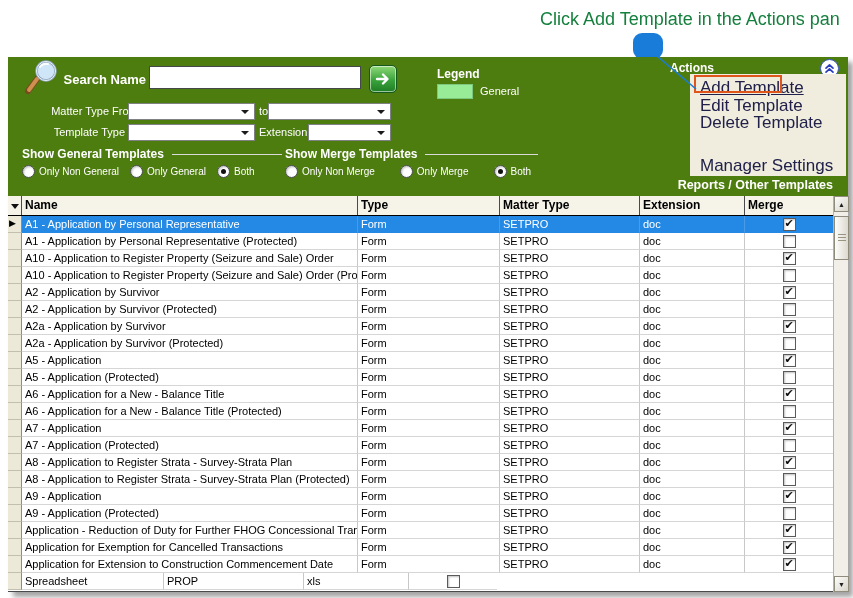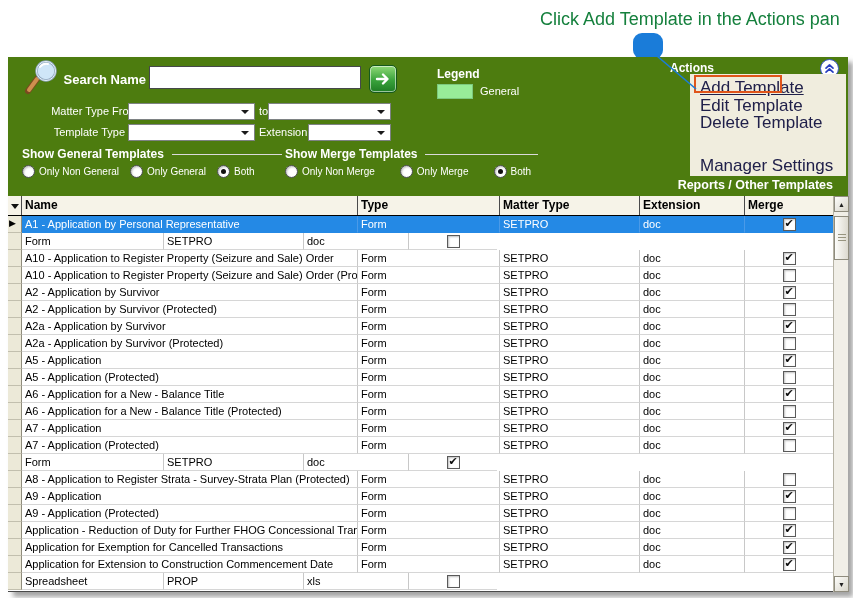--- a/index.html
+++ b/index.html
@@ -249,20 +249,21 @@
           <div class="cell col-name">A1 - Application by Personal Representative</div>
           <div class="cell col-type">Form</div>
           <div class="cell col-matter">SETPRO</div>
           <div class="cell col-ext">doc</div>
           <div class="cell col-merge merge-cell">
             <span class="cb checked"></span>
           </div>
         </div>
         <div class="trow">
           <div class="gcell"></div>
+          <div class="cell col-name">A1 - Application by Personal Representative (Protected)</div>
           <div class="cell col-type">Form</div>
           <div class="cell col-matter">SETPRO</div>
           <div class="cell col-ext">doc</div>
           <div class="cell col-merge merge-cell">
             <span class="cb"></span>
           </div>
         </div>
         <div class="trow">
           <div class="gcell"></div>
           <div class="cell col-name">A10 - Application to Register Property (Seizure and Sale) Order</div>
@@ -378,20 +379,21 @@
           <div class="cell col-name">A7 - Application (Protected)</div>
           <div class="cell col-type">Form</div>
           <div class="cell col-matter">SETPRO</div>
           <div class="cell col-ext">doc</div>
           <div class="cell col-merge merge-cell">
             <span class="cb"></span>
           </div>
         </div>
         <div class="trow">
           <div class="gcell"></div>
+          <div class="cell col-name">A8 - Application to Register Strata - Survey-Strata Plan</div>
           <div class="cell col-type">Form</div>
           <div class="cell col-matter">SETPRO</div>
           <div class="cell col-ext">doc</div>
           <div class="cell col-merge merge-cell">
             <span class="cb checked"></span>
           </div>
         </div>
         <div class="trow">
           <div class="gcell"></div>
           <div class="cell col-name">A8 - Application to Register Strata - Survey-Strata Plan (Protected)</div>

